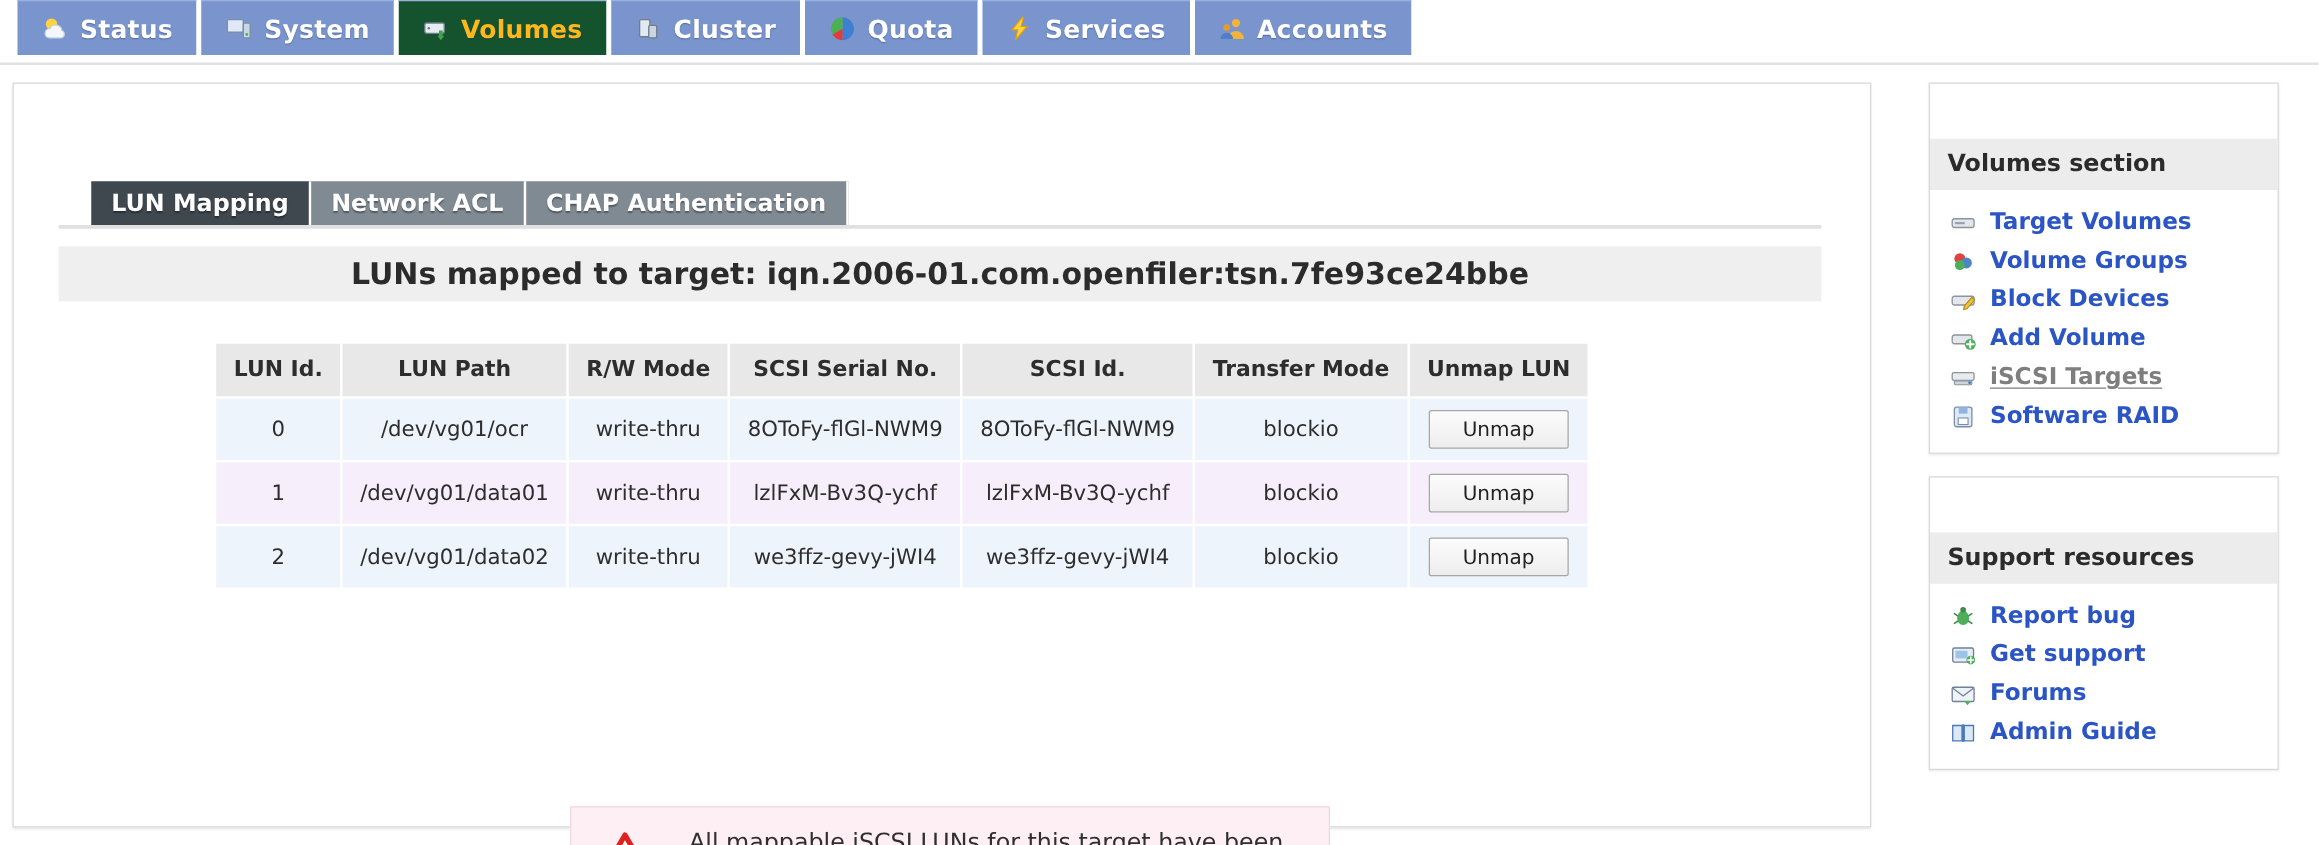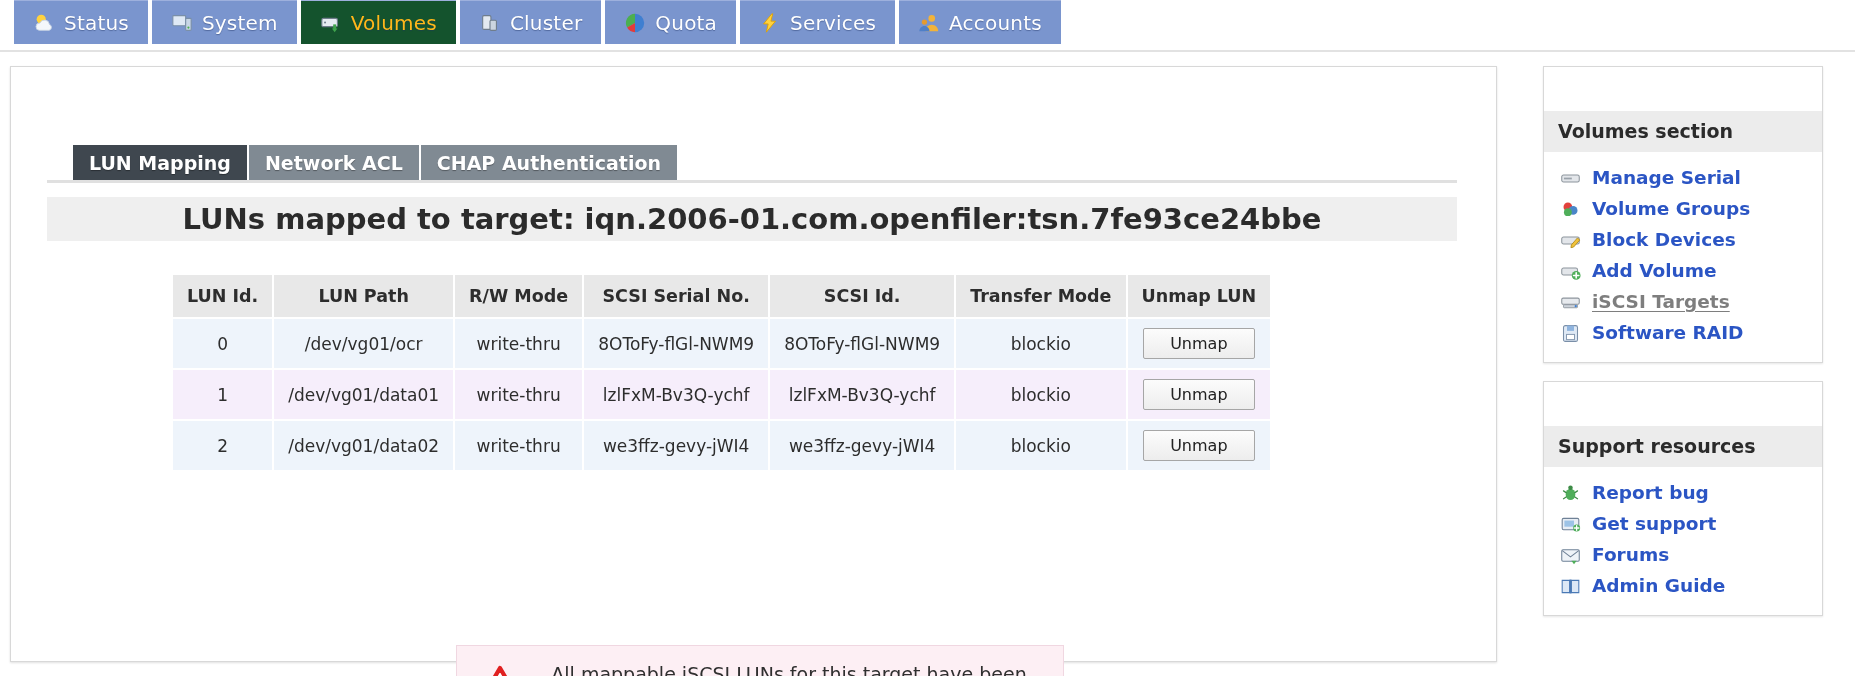--- a/index.html
+++ b/index.html
@@ -35,21 +35,21 @@
   }
   .nav-tab {
     display: flex;
     align-items: center;
     gap: 9px;
     height: 44px;
     padding: 0 19px;
     background: #7a95ce;
     color: #ffffff;
     font-size: 20px;
-    font-weight: normal;
+    font-weight: bold;
     letter-spacing: .2px;
     cursor: pointer;
     box-sizing: border-box;
     border-top: 1px solid #9db0dd;
     text-shadow: 0 1px 1px rgba(30,50,100,.45);
     white-space: nowrap;
   }
   .nav-tab.active {
     background: #14532d;
   }
@@ -111,21 +111,21 @@
   }
 
   
   #lun-heading {
     position: absolute;
     left: 36px; top: 130px;
     width: 1410px;
     height: 44px;
     background: #efefef;
     color: #2b2b2b;
-    font-size: 29px;
+    font-size: 24px;
     font-weight: bold;
     display: flex;
     align-items: center;
     justify-content: center;
     box-sizing: border-box;
   }
 
   
   #lun-table-wrap {
     position: absolute;
@@ -390,21 +390,21 @@
       <div class="panel">
         <div class="panel-header">Volumes section</div>
         <div class="panel-body">
           <div class="side-link">
             <span class="side-icon">
               <svg width="21" height="21" viewBox="0 0 24 24">
                 <rect x="2" y="8" width="20" height="8" rx="2" fill="#e3e6ea" stroke="#8c949c" stroke-width="1.2"></rect>
                 <rect x="4.5" y="11" width="9" height="2" fill="#9aa2aa"></rect>
               </svg>
             </span>
-            <span class="side-label">Manage Serial</span>
+            <span class="side-label">Target Volumes</span>
           </div>
           <div class="side-link">
             <span class="side-icon">
               <svg width="21" height="21" viewBox="0 0 24 24">
                 <circle cx="9" cy="9" r="5" fill="#e2413c"></circle>
                 <circle cx="15" cy="13" r="5" fill="#4a86c8"></circle>
                 <circle cx="9" cy="15" r="4.5" fill="#4fae5a"></circle>
               </svg>
             </span>
             <span class="side-label">Volume Groups</span>

